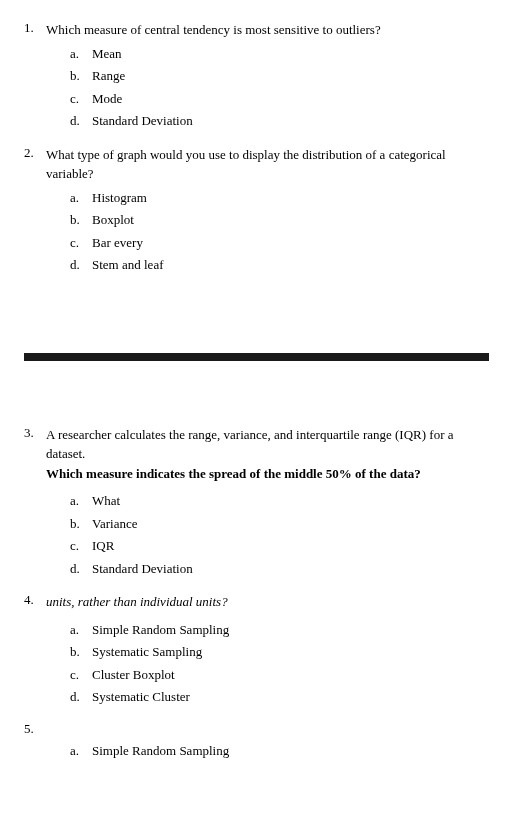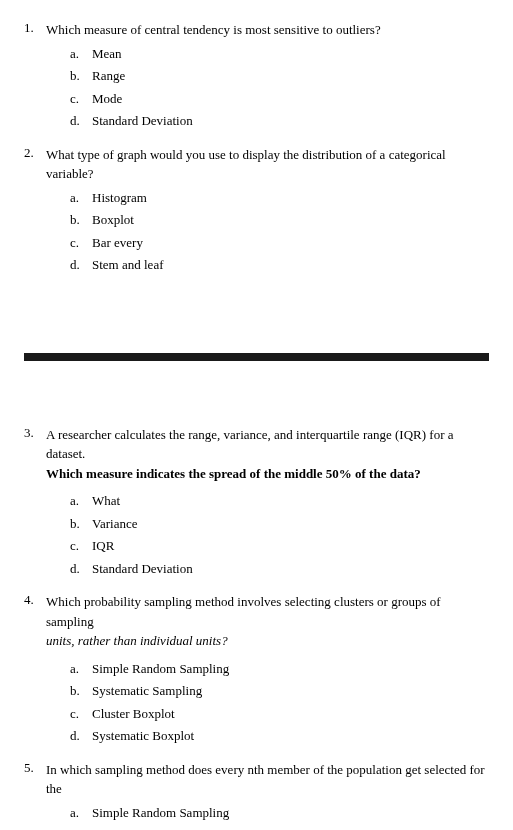--- a/index.html
+++ b/index.html
@@ -165,49 +165,47 @@
       <span class="option-letter">d.</span>
       <span class="option-text">Standard Deviation</span>
     </li>
   </ul>
 </div>
 
 <div class="question-block">
   <div class="question-row">
     <span class="question-number">4.</span>
     <div class="question-body">
-      <div class="question-text">Which probability sampling method involves selecting clusters or groups of sampling</div>
       <div class="question-continuation" style="padding-left:0;font-style:italic;">units, rather than individual units?</div>
     </div>
   </div>
   <ul class="options-list">
     <li>
       <span class="option-letter">a.</span>
       <span class="option-text">Simple Random Sampling</span>
     </li>
     <li>
       <span class="option-letter">b.</span>
       <span class="option-text">Systematic Sampling</span>
     </li>
     <li>
       <span class="option-letter">c.</span>
       <span class="option-text">Cluster Boxplot</span>
     </li>
     <li>
       <span class="option-letter">d.</span>
-      <span class="option-text">Systematic Boxplot</span>
+      <span class="option-text">Systematic Cluster</span>
     </li>
   </ul>
 </div>
 
 <div class="question-block">
   <div class="question-row">
     <span class="question-number">5.</span>
     <div class="question-body">
-      <div class="question-text">In which sampling method does every nth member of the population get selected for the</div>
     </div>
   </div>
   <ul class="options-list">
     <li>
       <span class="option-letter">a.</span>
       <span class="option-text">Simple Random Sampling</span>
     </li>
 
   </ul>
 </div>

